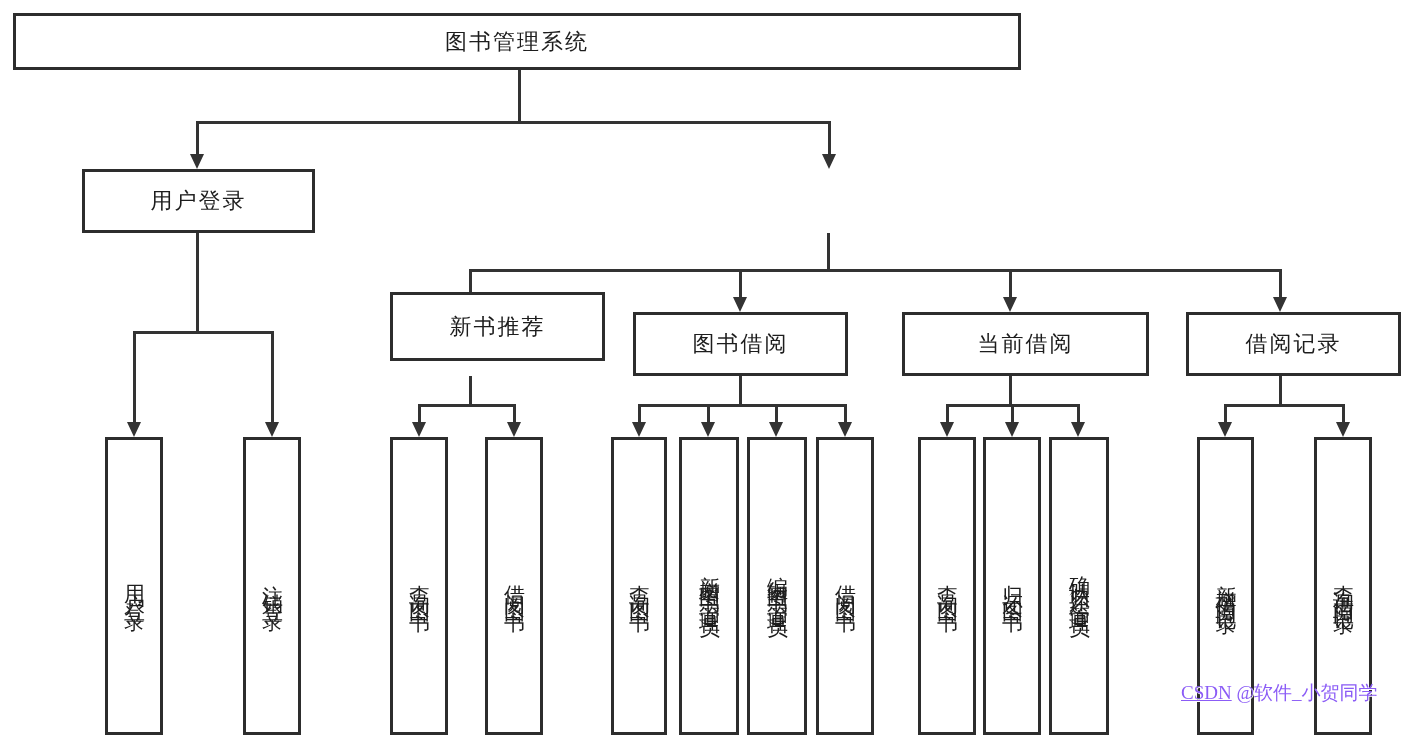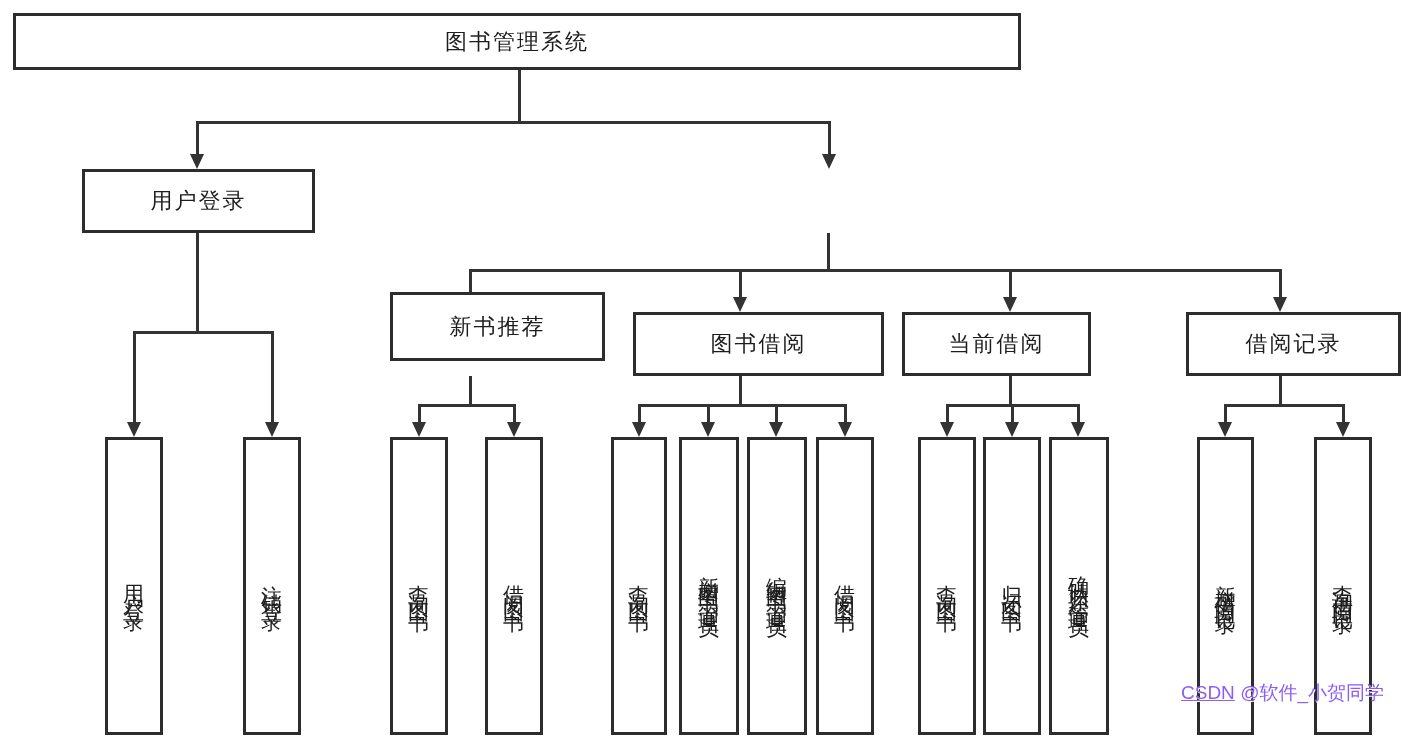--- a/index.html
+++ b/index.html
@@ -2,21 +2,21 @@
 <html><head>
 <meta charset="utf-8">
 <style>
   html,body{margin:0;padding:0;}
   body{
     width:1405px;height:747px;position:relative;overflow:hidden;
     background:#ffffff;
     font-family:"Liberation Sans",sans-serif;
     color:#1d1d1d;
   }
-  .stage{position:absolute;left:0;top:0;width:1405px;height:747px;}
+  .stage{position:absolute;left:0;top:0;width:1405px;height:747px;font-family:Liberation Serif, serif;}
   
   .node{
     position:absolute;box-sizing:border-box;
     border:3px solid #2d2d2d;background:#ffffff;
     display:flex;align-items:center;justify-content:center;
     font-size:22px;letter-spacing:2px;color:#1d1d1d;
     z-index:2;
   }
   .leaf{
     position:absolute;box-sizing:border-box;top:437px;height:298px;
@@ -48,23 +48,23 @@
 
 <div class="stage">
 
   <div class="node" style="left:13px;top:13px;width:1008px;height:57px;">图书管理系统</div>
 
   <div class="node" style="left:82px;top:169px;width:233px;height:64px;">用户登录</div>
 
 
   <div class="node" style="left:362px;top:292px;width:215px;height:69px;margin-left:28px;">新书推荐</div>
 
-  <div class="node" style="left:633px;top:312px;width:251px;height:64px;">图书借阅</div>
+  <div class="node" style="left:633px;top:312px;width:215px;height:64px;">图书借阅</div>
 
-  <div class="node" style="left:902px;top:312px;width:189px;height:64px;">当前借阅</div>
+  <div class="node" style="left:902px;top:312px;width:247px;height:64px;">当前借阅</div>
 
   <div class="node" style="left:1172px;top:312px;width:215px;height:64px;margin-left:14px;">借阅记录</div>
 
   <div class="leaf" style="left:105px;width:58px;">用户登录</div>
   <div class="leaf" style="left:243px;width:58px;">注销登录</div>
 
   <div class="leaf" style="left:390px;width:58px;">查询图书</div>
   <div class="leaf" style="left:485px;width:58px;">借阅图书</div>
 
   <div class="leaf" style="left:611px;width:56px;">查询图书</div>

